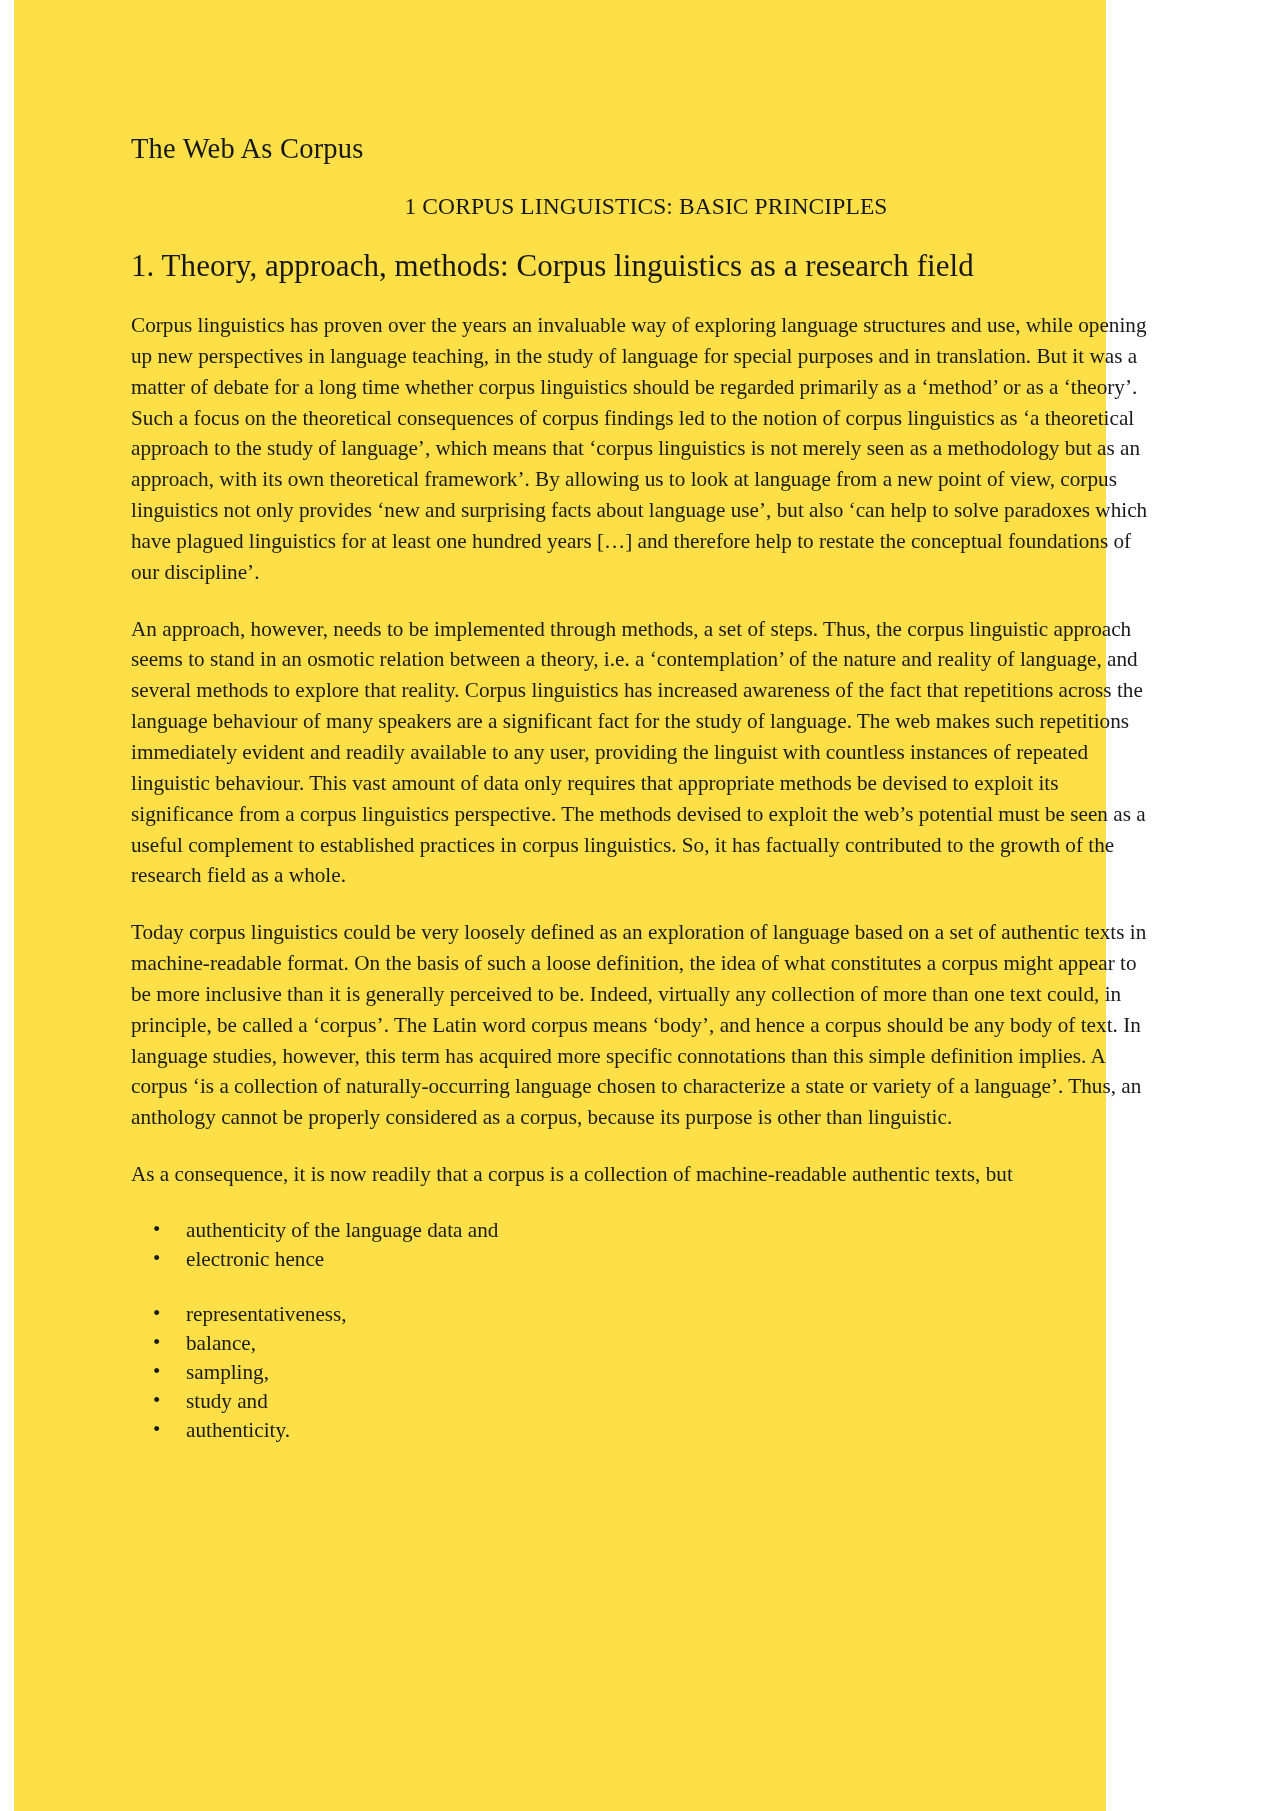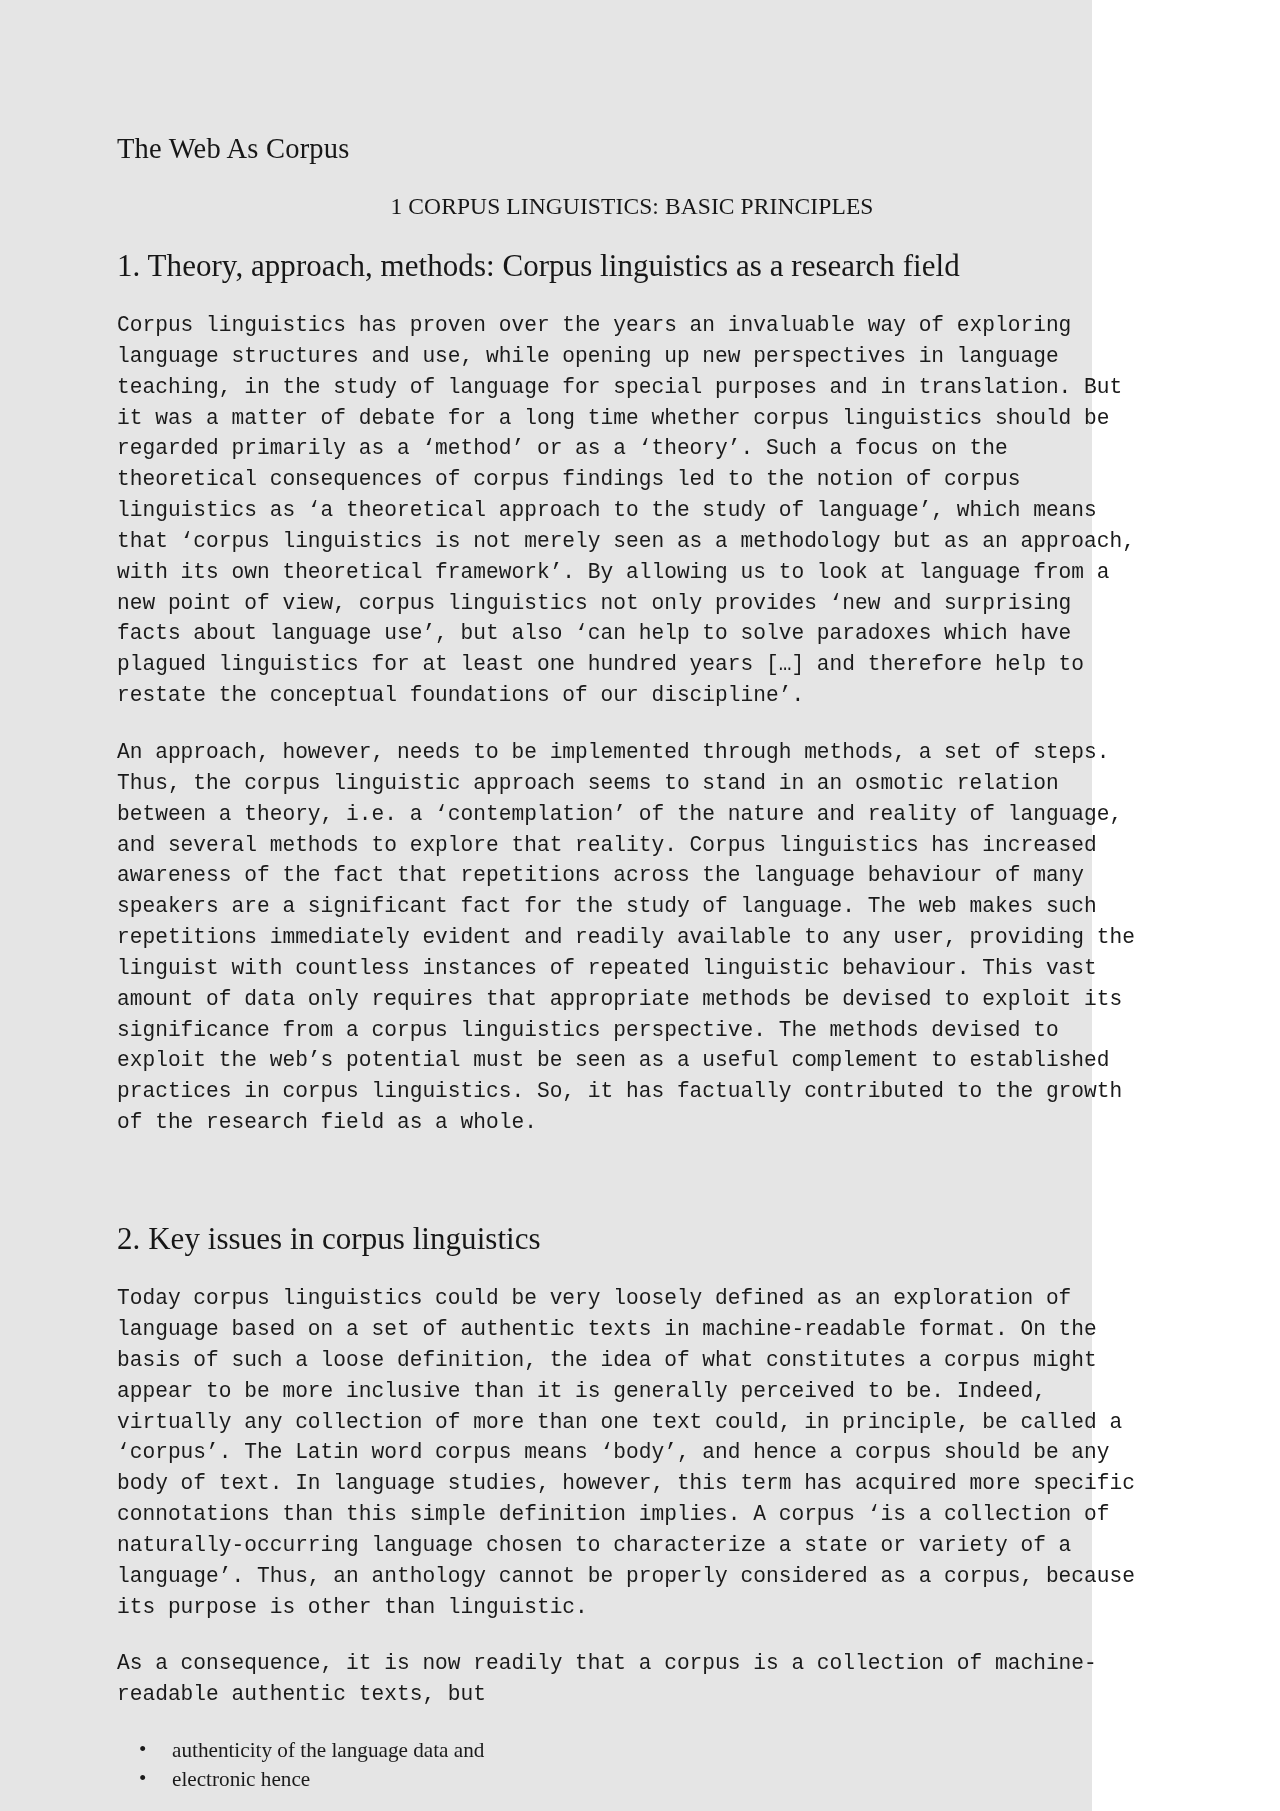--- a/index.html
+++ b/index.html
@@ -12,22 +12,23 @@
     height: 1811px;
     font-family: "Liberation Serif", "DejaVu Serif", serif;
     color: #1a1a1a;
     -webkit-font-smoothing: antialiased;
   }
 
   .page {
     position: relative;
     width: 1092px;
     height: 1811px;
-    background: #e5e5e5;
+    background: #fde047;
     box-sizing: border-box;
+    margin-left: 14px;
   }
 
   .content {
     position: absolute;
     left: 117px;
     top: 132px;
     width: 1030px;
   }
 
   .doc-title {
@@ -62,21 +63,20 @@
     margin-top: 82px;
   }
 
   .body-par {
     font-size: 21.2px;
     line-height: 1.455;
     margin: 0 0 26px 0;
     text-align: left;
     color: #1a1a1a;
     letter-spacing: 0.01px;
-    font-family: Liberation Mono, monospace;
   }
 
   .body-par:last-child {
     margin-bottom: 0;
   }
 
   .bullet-list {
     list-style: none;
     margin: 0 0 26px 0;
     padding: 0;
@@ -113,21 +113,20 @@
     <h1 class="doc-title">The Web As Corpus</h1>
 
     <h2 class="heading-1">1 CORPUS LINGUISTICS: BASIC PRINCIPLES</h2>
 
     <h3 class="heading-2">1. Theory, approach, methods: Corpus linguistics as a research field</h3>
 
     <p class="body-par">Corpus linguistics has proven over the years an invaluable way of exploring language structures and use, while opening up new perspectives in language teaching, in the study of language for special purposes and in translation. But it was a matter of debate for a long time whether corpus linguistics should be regarded primarily as a ‘method’ or as a ‘theory’. Such a focus on the theoretical consequences of corpus findings led to the notion of corpus linguistics as ‘a theoretical approach to the study of language’, which means that ‘corpus linguistics is not merely seen as a methodology but as an approach, with its own theoretical framework’. By allowing us to look at language from a new point of view, corpus linguistics not only provides ‘new and surprising facts about language use’, but also ‘can help to solve paradoxes which have plagued linguistics for at least one hundred years […] and therefore help to restate the conceptual foundations of our discipline’.</p>
 
     <p class="body-par">An approach, however, needs to be implemented through methods, a set of steps. Thus, the corpus linguistic approach seems to stand in an osmotic relation between a theory, i.e. a ‘contemplation’ of the nature and reality of language, and several methods to explore that reality. Corpus linguistics has increased awareness of the fact that repetitions across the language behaviour of many speakers are a significant fact for the study of language. The web makes such repetitions immediately evident and readily available to any user, providing the linguist with countless instances of repeated linguistic behaviour. This vast amount of data only requires that appropriate methods be devised to exploit its significance from a corpus linguistics perspective. The methods devised to exploit the web’s potential must be seen as a useful complement to established practices in corpus linguistics. So, it has factually contributed to the growth of the research field as a whole.</p>
 
-    <h3 class="heading-2 section-2">2. Key issues in corpus linguistics</h3>
 
     <p class="body-par">Today corpus linguistics could be very loosely defined as an exploration of language based on a set of authentic texts in machine-readable format. On the basis of such a loose definition, the idea of what constitutes a corpus might appear to be more inclusive than it is generally perceived to be. Indeed, virtually any collection of more than one text could, in principle, be called a ‘corpus’. The Latin word corpus means ‘body’, and hence a corpus should be any body of text. In language studies, however, this term has acquired more specific connotations than this simple definition implies. A corpus ‘is a collection of naturally-occurring language chosen to characterize a state or variety of a language’. Thus, an anthology cannot be properly considered as a corpus, because its purpose is other than linguistic.</p>
 
     <p class="body-par tail-par">As a consequence, it is now readily that a corpus is a collection of machine-readable authentic texts, but</p>
 
     <ul class="bullet-list list-block-a">
       <li>
         <span class="bullet-mark">•</span>
         <span>authenticity of the language data and</span>
       </li>

